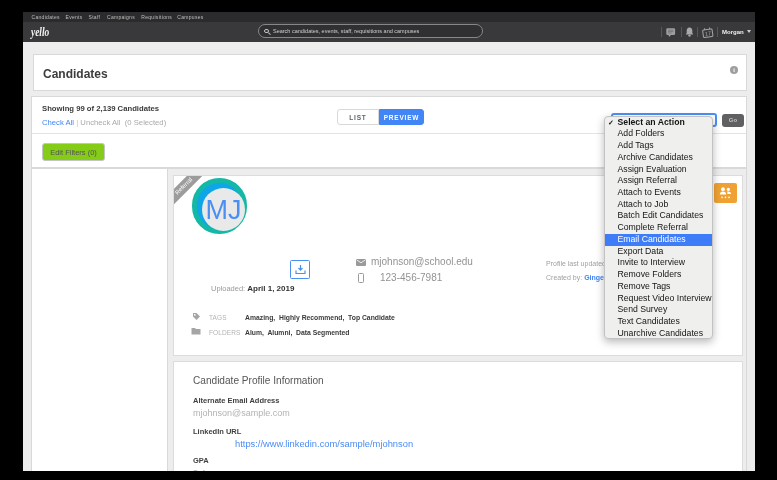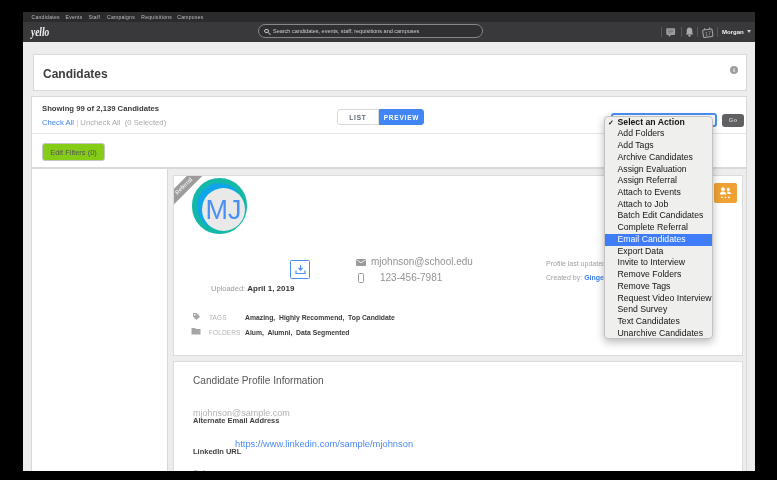--- a/index.html
+++ b/index.html
@@ -89,21 +89,21 @@
   .crow { position:absolute; font-size:10px; color:#939393; }
   .meta { position:absolute; font-size:7px; color:#9f9f9f; }
   .meta b { color:#4285f4; }
   .btn-orange { position:absolute; left:539.5px; top:7px; width:23.5px; height:20px;
     background:#efa233; border-radius:2px; }
   .trow { position:absolute; font-size:6.5px; color:#b3b3b3; letter-spacing:.1px; }
   .tval { position:absolute; font-size:6.8px; font-weight:bold; color:#3a3a3a; }
 
   
   .c2title { position:absolute; left:19px; top:13px; font-size:10.1px; color:#565656; }
-  .lbl { position:absolute; left:19px; font-size:7.5px; font-weight:bold; color:#3f3f3f;margin-top:20px; }
+  .lbl { position:absolute; left:19px; font-size:7.5px; font-weight:bold; color:#3f3f3f; }
   .val { position:absolute; left:19px; font-size:9px; color:#b2b2b2; }
   .vlink { color:#4c8bf5; font-size:9.35px;padding-left:44px; }
 
   
   .menu { position:absolute; left:581px; top:103.6px; width:109px; height:223.2px;
     background:#efefee; border:1px solid #c2c2c2; border-radius:4px;
     box-shadow:0 3px 9px rgba(0,0,0,.28); z-index:50; }
   .menu .mi { height:11.74px; line-height:11.74px; font-size:8.7px; color:#141414;
     padding-left:12.5px; white-space:nowrap; }
   .menu .mi.first { position:relative;font-weight:bold; }

